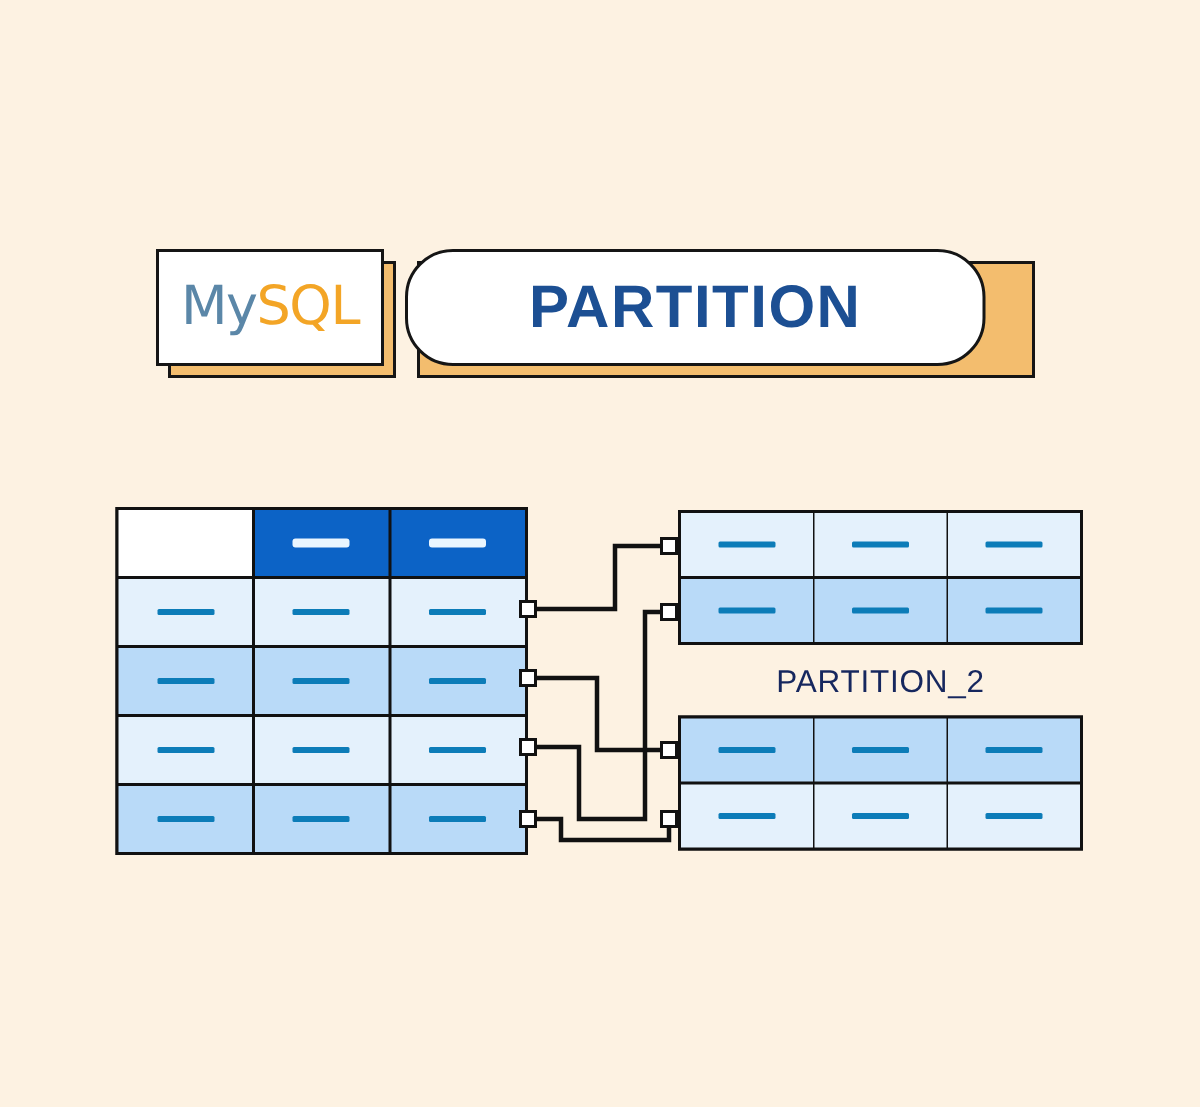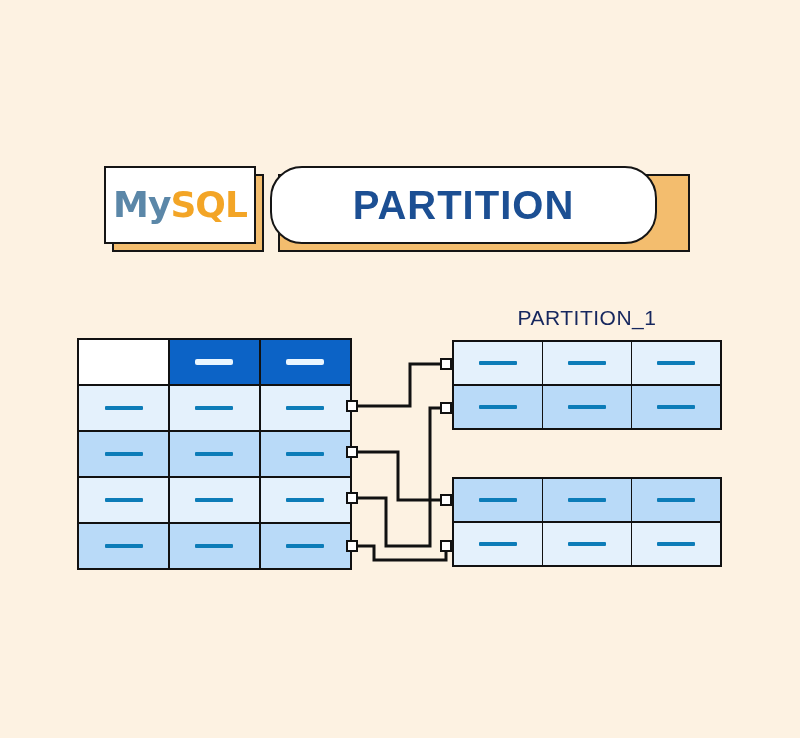--- a/index.html
+++ b/index.html
@@ -45,21 +45,21 @@
     height: 100%;
     display: flex;
     align-items: center;
     justify-content: center;
   }
 
   
   #mysql-logo {
     font-family: "DejaVu Sans", sans-serif;
     font-size: 36px;
-    font-weight: 700;
+    font-weight: 400;
     letter-spacing: -1px;
     line-height: 1;
     white-space: nowrap;
     text-align: right;
   }
   #mysql-logo .my  { color: #5b87a8; }
   #mysql-logo .sql { color: #f3a526; }
 
   #partition-title {
     font-family: "Liberation Sans", sans-serif;
@@ -171,21 +171,21 @@
     </div>
   </div>
 
   <div id="title-banner-shadow" class="banner-shadow"></div>
   <div id="title-banner" class="banner">
     <div class="banner-inner">
       <div id="partition-title">PARTITION</div>
     </div>
   </div>
 
-  <div id="caption-partition-1" class="caption">PARTITION_1</div>
+  <div id="caption-partition-2" class="caption">PARTITION_2</div>
 
   <div id="table-grid" class="grid">
       <div class="cell c-empty"></div>
       <div class="cell c-dark">
         <span class="dash"></span>
       </div>
       <div class="cell c-dark">
         <span class="dash"></span>
       </div>
       <div class="cell c-light">

